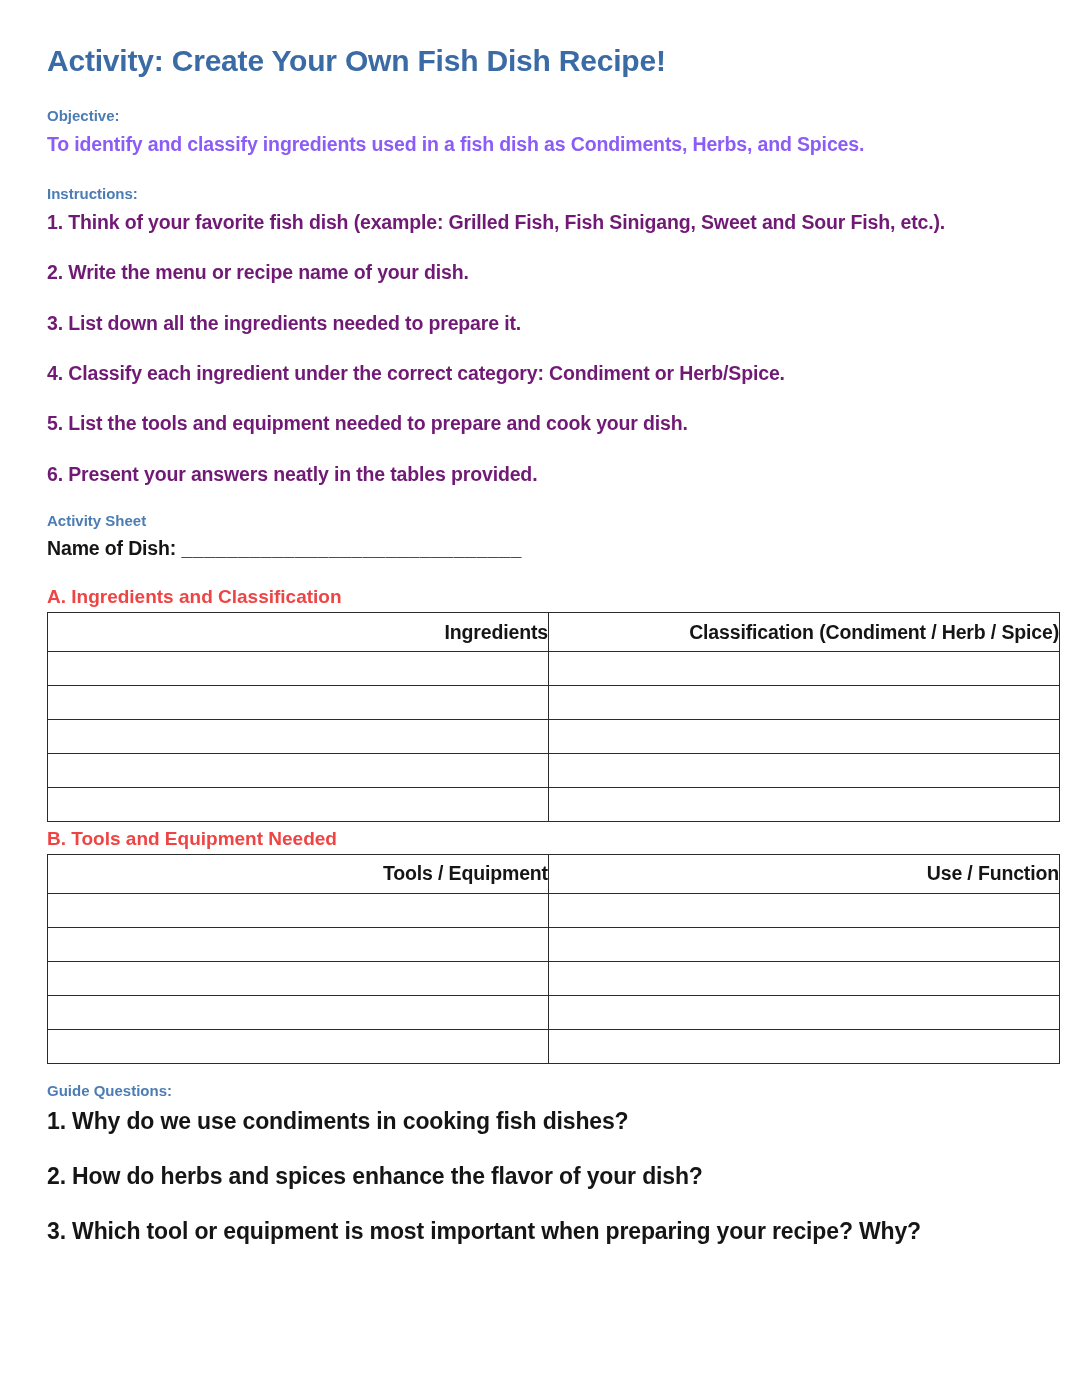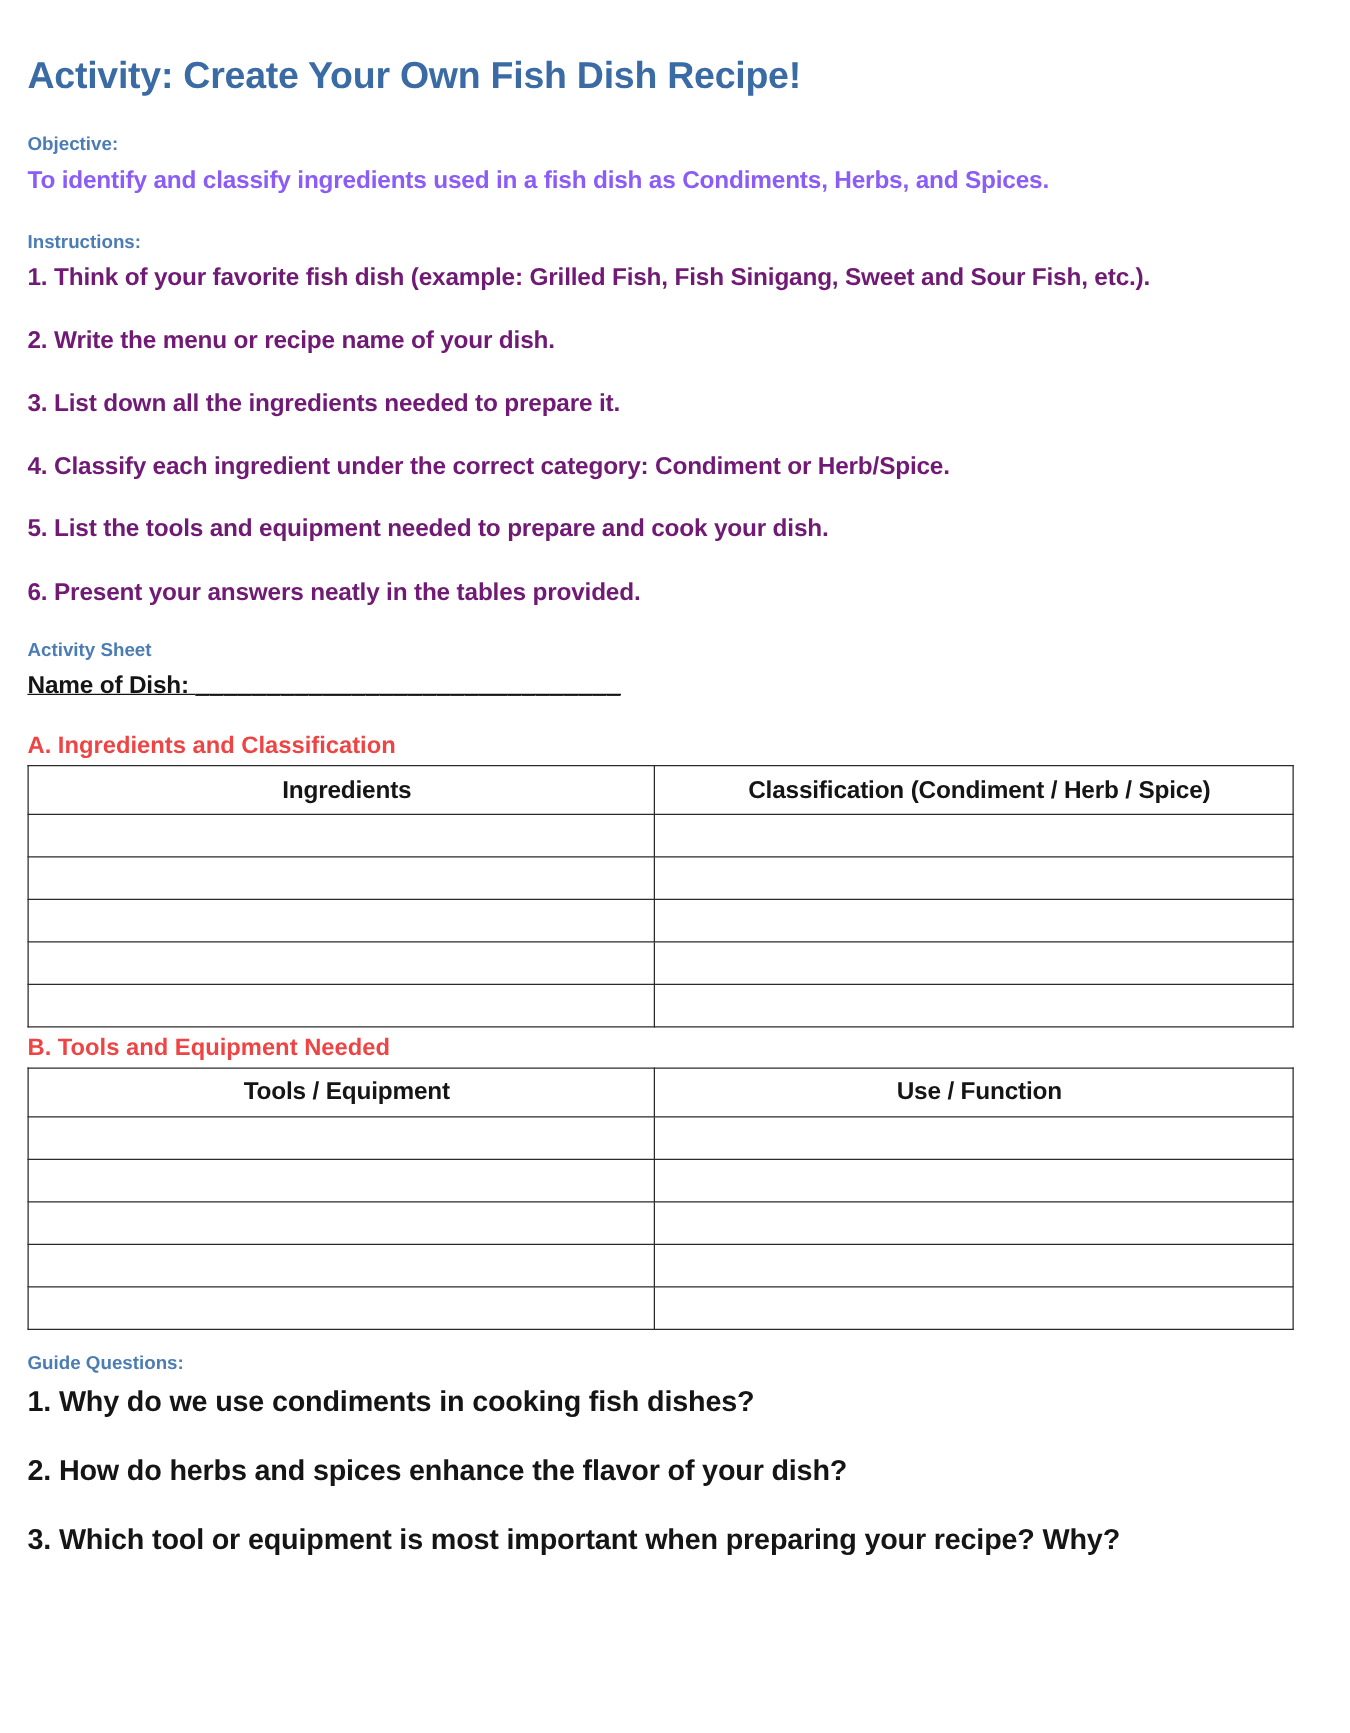--- a/index.html
+++ b/index.html
@@ -13,21 +13,21 @@
     height: 1386px;
     font-family: "Liberation Sans", "DejaVu Sans", sans-serif;
     color: #151515;
     overflow: hidden;
   }
   .page {
     position: relative;
     width: 1080px;
     height: 1386px;
     box-sizing: border-box;
-    padding: 44px 20px 0 22px;
+    padding: 44px 20px 0 47px;
     background: #ffffff;
   }
 
   
   .doc-title {
     font-size: 30px;
     font-weight: bold;
     color: #3b6ba5;
     letter-spacing: -0.2px;
     margin: 0 0 30px 0;
@@ -76,21 +76,20 @@
 
   .activity-block { margin-top: 26px; }
 
   .dish-line {
     font-size: 19.5px;
     font-weight: bold;
     color: #151515;
     letter-spacing: -0.15px;
     margin: 0 0 26px 0;
     white-space: nowrap;
-    text-decoration: underline;
   }
   .dish-blank {
     letter-spacing: 0.5px;
   }
 
   
   table.sheet-table {
     width: 1013px;
     border-collapse: collapse;
     table-layout: fixed;
@@ -99,21 +98,21 @@
   }
   table.sheet-table col.col-left  { width: 49.5%; }
   table.sheet-table col.col-right { width: 50.5%; }
   table.sheet-table th,
   table.sheet-table td {
     border: 1.5px solid #2b2b2b;
     padding: 0;
     vertical-align: middle;
   }
   table.sheet-table th {
-    text-align: center;
+    text-align: right;
     font-size: 19.5px;
     font-weight: bold;
     color: #151515;
     letter-spacing: -0.15px;
     height: 38px;
     padding: 0 0 0 9px;
   }
   table.sheet-table td {
     height: 33px;
   }

